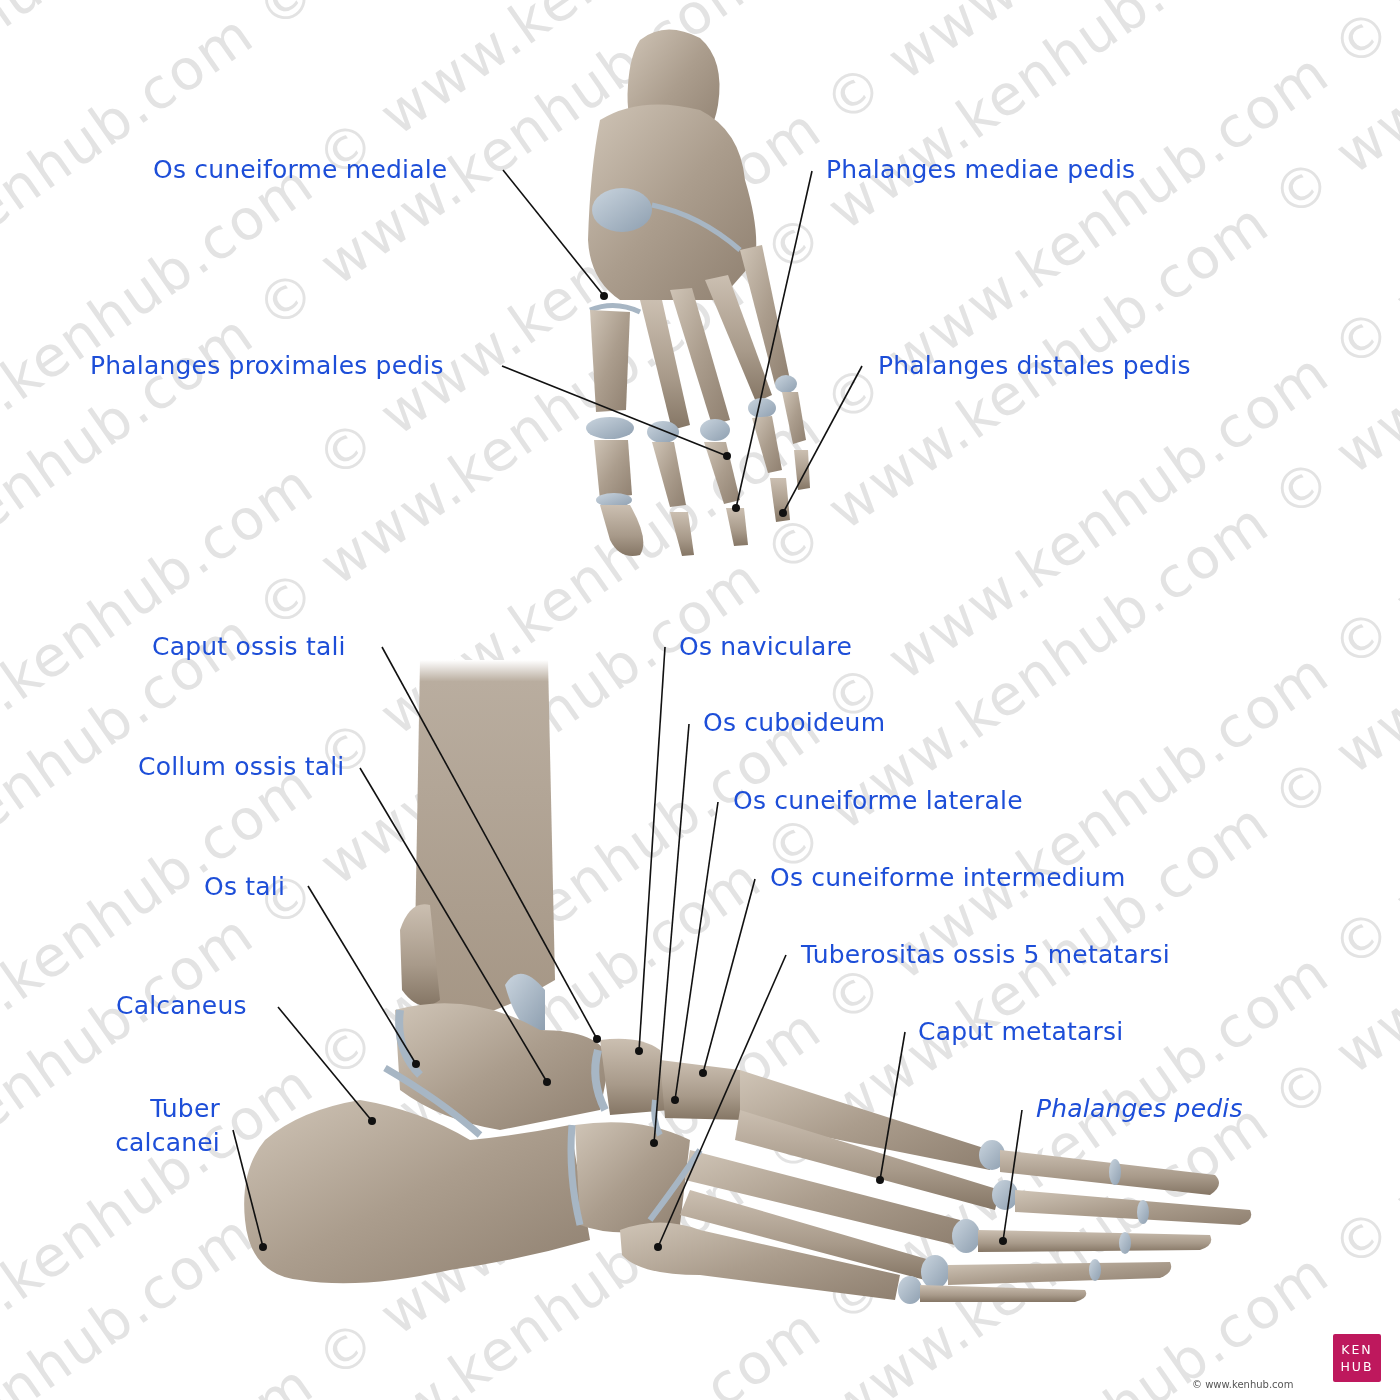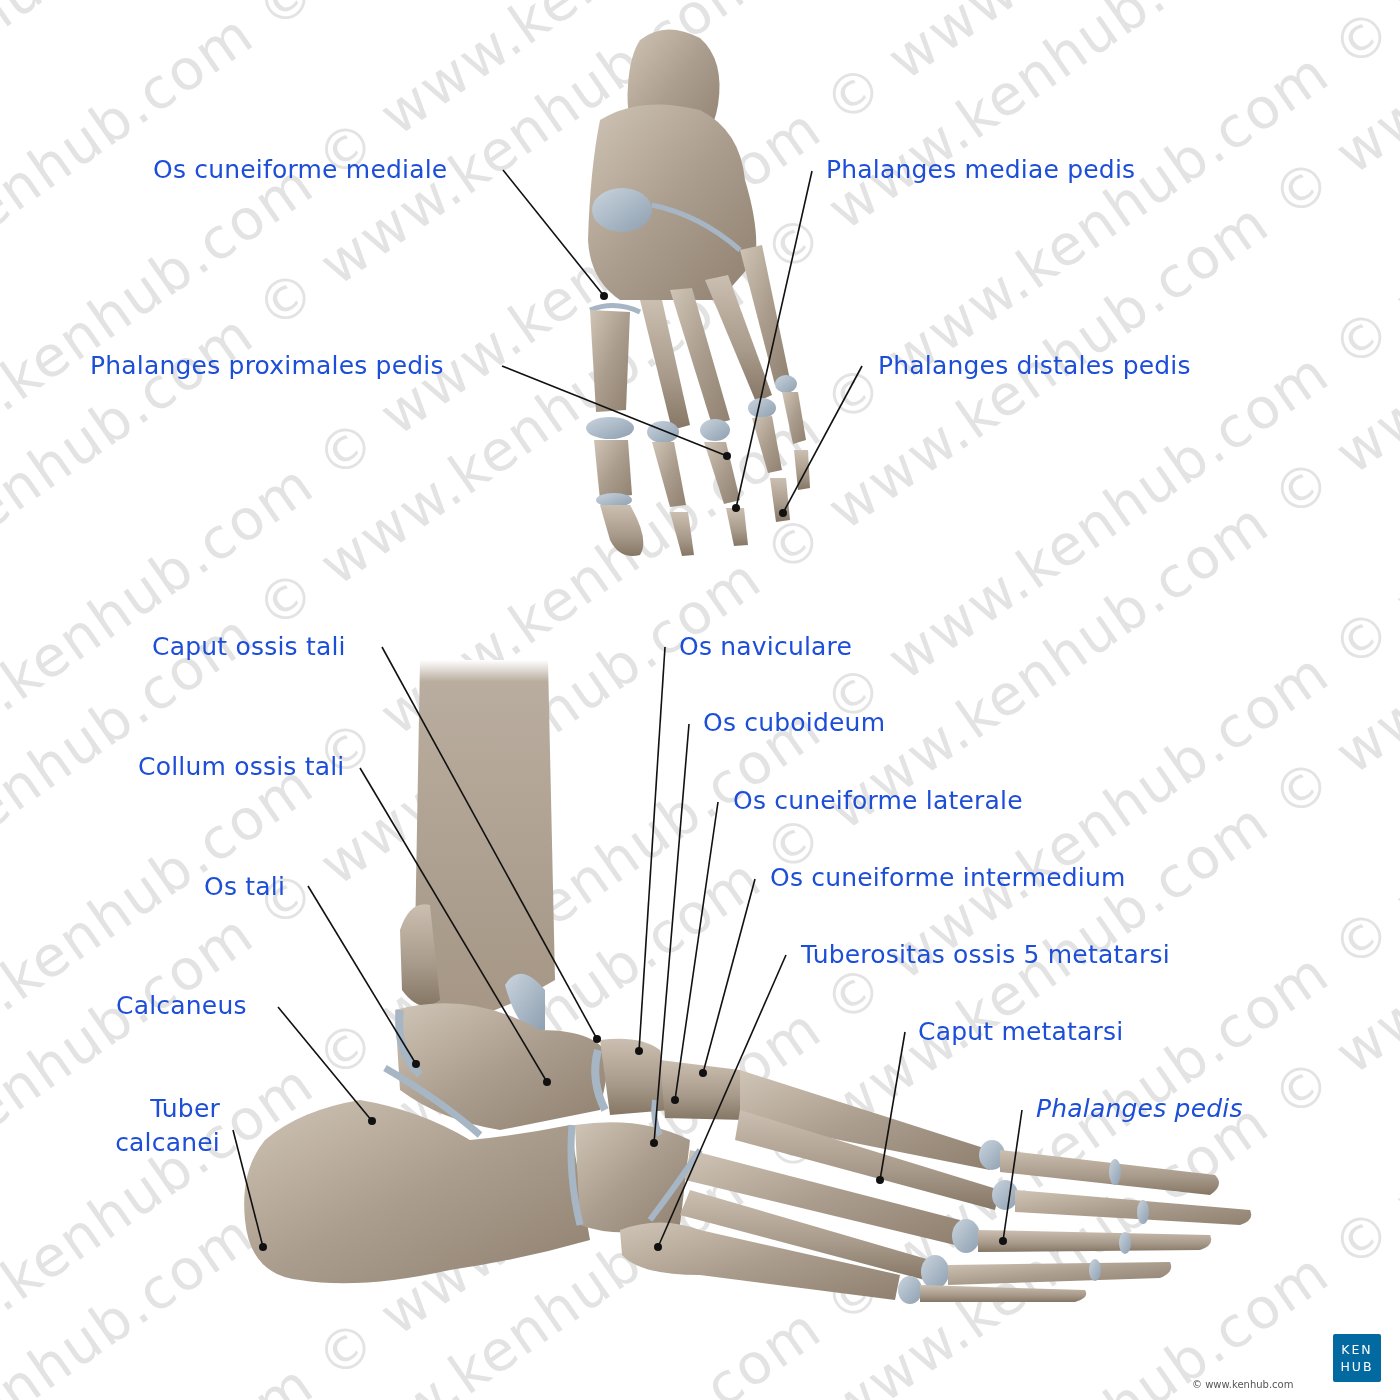--- a/index.html
+++ b/index.html
@@ -5,21 +5,21 @@
   html, body { margin: 0; padding: 0; background: #ffffff; }
   body { width: 1400px; height: 1400px; position: relative; overflow: hidden;
          font-family: "DejaVu Sans", "Liberation Sans", sans-serif; }
   #canvas { position: absolute; left: 0; top: 0; width: 1400px; height: 1400px; }
   .watermark { position: absolute; left: 0; top: 0; width: 1400px; height: 1400px; overflow: hidden; pointer-events: none; }
   .wm-line { position: absolute; white-space: nowrap; color: #e3e3e3; font-size: 56px; letter-spacing: 2px;
              transform-origin: 0 0; transform: rotate(-35deg); font-family: "DejaVu Sans", sans-serif; }
   .label { position: absolute; font-size: 25px; color: #1d4ed8; white-space: nowrap; line-height: 30px; letter-spacing: 0.2px; }
   .label.two-line { white-space: normal; text-align: right; line-height: 34px; }
   svg.overlay { position: absolute; left: 0; top: 0; }
-  .logo { position: absolute; left: 1333px; top: 1334px; width: 48px; height: 48px; background: #0369a1;
+  .logo { position: absolute; left: 1333px; top: 1334px; width: 48px; height: 48px; background: #be185d;
           border-radius: 2px; color: #ffffff; font-family: "DejaVu Sans", sans-serif; font-size: 12.5px;
           letter-spacing: 2px; text-align: center; line-height: 17px; padding-top: 7px; box-sizing: border-box; }
   .copyright { position: absolute; left: 1192px; top: 1379px; font-size: 10px; color: #555; white-space: nowrap; }
 </style>
 </head>
 <body>
 
 <div id="canvas">
 
   <div class="watermark" id="wm">

